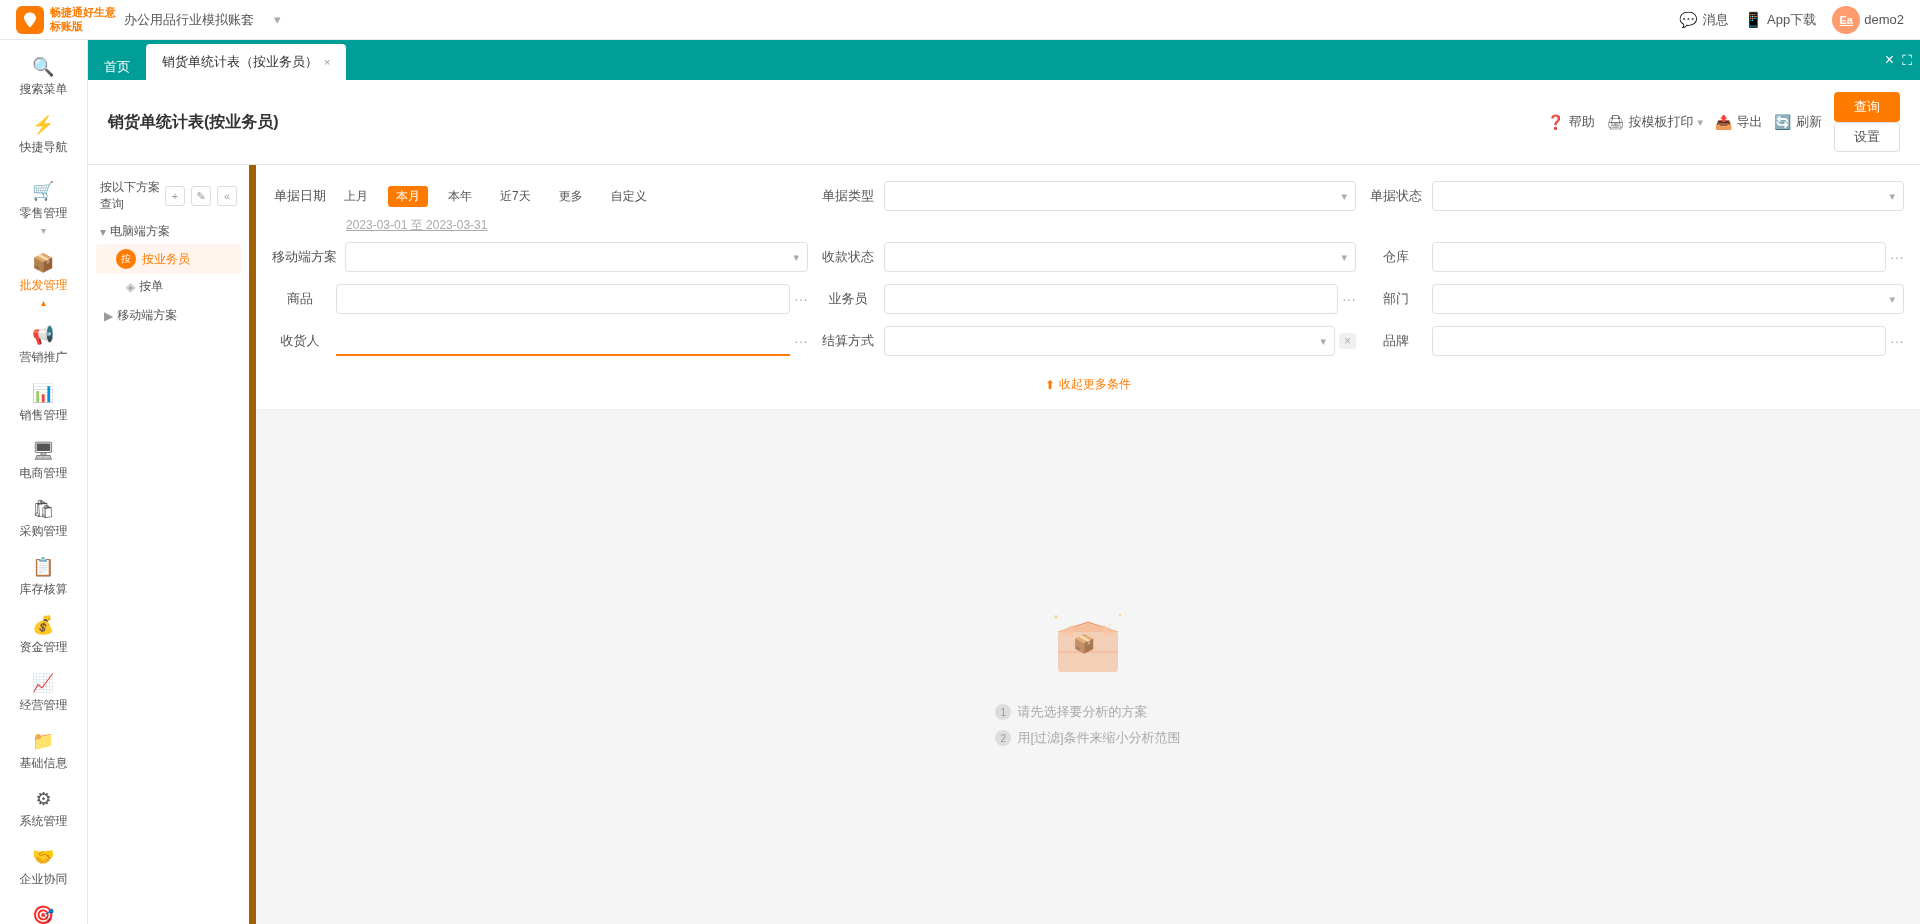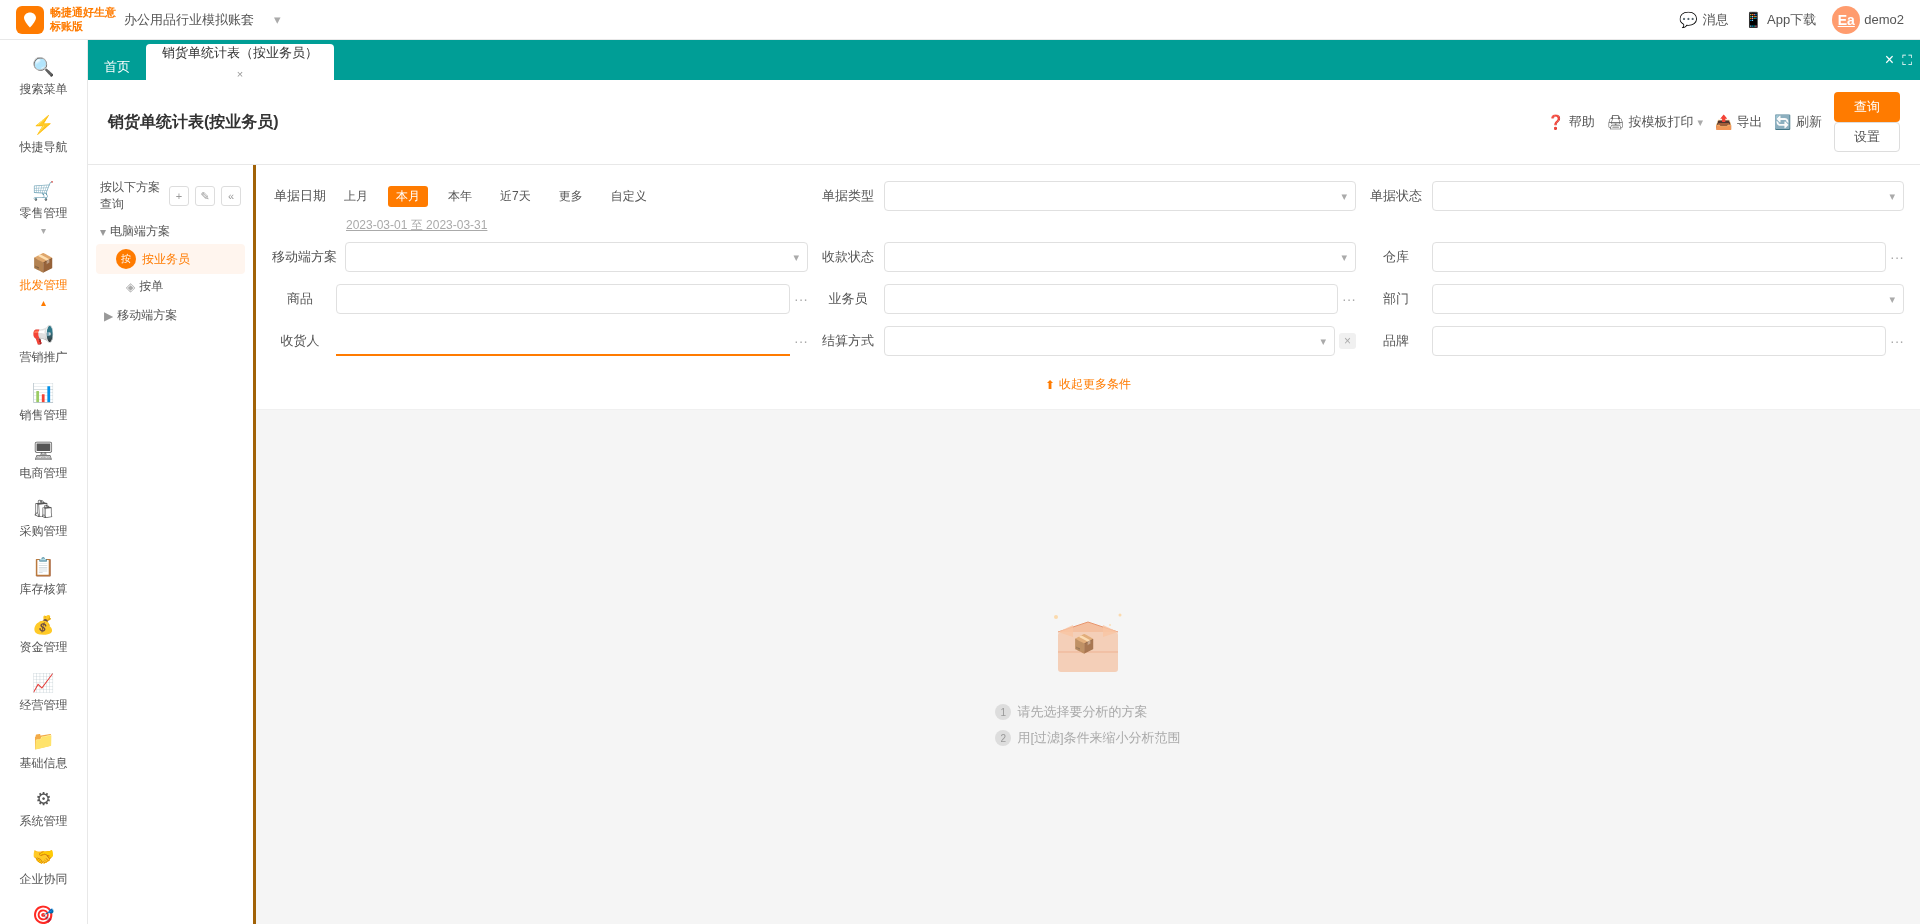--- a/index.html
+++ b/index.html
@@ -23,40 +23,40 @@
     
     .sidebar { width: 88px; background: #fff; border-right: 1px solid #e8e8e8; display: flex; flex-direction: column; align-items: center; padding-top: 8px; flex-shrink: 0; overflow-y: auto; }
     .sidebar-item { width: 100%; display: flex; flex-direction: column; align-items: center; padding: 8px 4px; cursor: pointer; color: #555; font-size: 12px; gap: 3px; }
     .sidebar-item.active { color: #ff7b00; }
     .sidebar-item .icon { font-size: 18px; }
     .sidebar-divider { width: 60%; height: 1px; background: #e8e8e8; margin: 4px 0; }
 
     
     .tab-content-area { display: flex; flex-direction: column; flex: 1; overflow: hidden; }
     .tab-bar { height: 40px; background: #009e96; display: flex; align-items: center; padding: 0 0; flex-shrink: 0; }
-    .tab-item { height: 40px; display: flex; align-items: center; padding: 0 16px; cursor: pointer; color: rgba(255,255,255,0.8); font-size: 13px; gap: 6px; flex-direction: column; }
+    .tab-item { height: 40px; display: flex; align-items: center; padding: 0 16px; cursor: pointer; color: rgba(255,255,255,0.8); font-size: 13px; gap: 6px; }
     .tab-item.active { background: #fff; color: #333; border-radius: 4px 4px 0 0; margin-top: 4px; height: 36px; }
     .tab-item .tab-close { color: #999; font-size: 11px; cursor: pointer; }
     .tab-home { color: white; padding: 0 16px; font-size: 13px; cursor: pointer; margin-top: 14px; }
     .tab-maximize { color: white; margin-left: auto; margin-right: 8px; cursor: pointer; font-size: 14px; display: flex; align-items: center; gap: 8px; }
 
     
     .page-content { flex: 1; background: #f5f5f5; overflow-y: auto; display: flex; flex-direction: column; }
     .page-header { background: #fff; padding: 12px 20px; display: flex; align-items: center; justify-content: space-between; border-bottom: 1px solid #e8e8e8; flex-shrink: 0; }
     .page-title { font-size: 16px; font-weight: bold; color: #333; }
     .page-header-actions { display: flex; align-items: center; gap: 12px; }
     .header-action-btn { display: flex; align-items: center; gap: 4px; color: #555; font-size: 13px; cursor: pointer; }
     .query-btn { background: #ff7b00; color: white; border: none; border-radius: 4px; padding: 6px 20px; font-size: 13px; cursor: pointer; }
     .settings-btn { border: 1px solid #ddd; background: #fff; color: #555; border-radius: 4px; padding: 5px 16px; font-size: 13px; cursor: pointer; }
 
     
     .inner-layout { display: flex; flex: 1; overflow: hidden; }
 
     
-    .left-panel { width: 168px; background: #fff; border-right: 3px solid #a16207; padding: 8px 0; flex-shrink: 0; }
+    .left-panel { width: 168px; background: #fff; border-right: 7px solid #a16207; padding: 8px 0; flex-shrink: 0; }
     .left-panel-header { display: flex; align-items: center; padding: 6px 12px; font-size: 12px; color: #555; gap: 4px; }
     .left-panel-header span { flex: 1; }
     .left-panel-icons { display: flex; gap: 6px; align-items: center; }
     .left-panel-icon { width: 20px; height: 20px; border: 1px solid #ddd; border-radius: 3px; display: flex; align-items: center; justify-content: center; color: #999; font-size: 11px; cursor: pointer; }
     .scheme-section { padding: 0 8px; }
     .scheme-title { display: flex; align-items: center; gap: 4px; padding: 4px 4px; color: #555; font-size: 12px; cursor: pointer; }
     .scheme-title .arrow { color: #999; }
     .scheme-item { display: flex; align-items: center; gap: 6px; padding: 5px 8px 5px 20px; font-size: 12px; cursor: pointer; color: #555; border-radius: 4px; }
     .scheme-item.active { background: #fff5ee; color: #ff7b00; }
     .scheme-item .item-icon { width: 20px; height: 20px; background: #ff7b00; border-radius: 50%; display: flex; align-items: center; justify-content: center; color: white; font-size: 10px; flex-shrink: 0; }
@@ -126,21 +126,21 @@
     <div class="topbar-action">
       <span style="font-size:15px;">💬</span>
       <span>消息</span>
     </div>
     <div class="topbar-action">
       <span style="font-size:15px;">📱</span>
       <span>App下载</span>
     </div>
     <div class="topbar-action">
       <div class="avatar">
-        <span style="font-size:14px;color:white;font-weight:bold;text-decoration:underline;">Ea</span>
+        <span style="font-size:11px;color:white;font-weight:bold;text-decoration:underline;">Ea</span>
       </div>
       <span>demo2</span>
     </div>
   </div>
 </div>
 
 <div class="main-layout">
 
   <div class="sidebar">
     <div class="sidebar-item">

